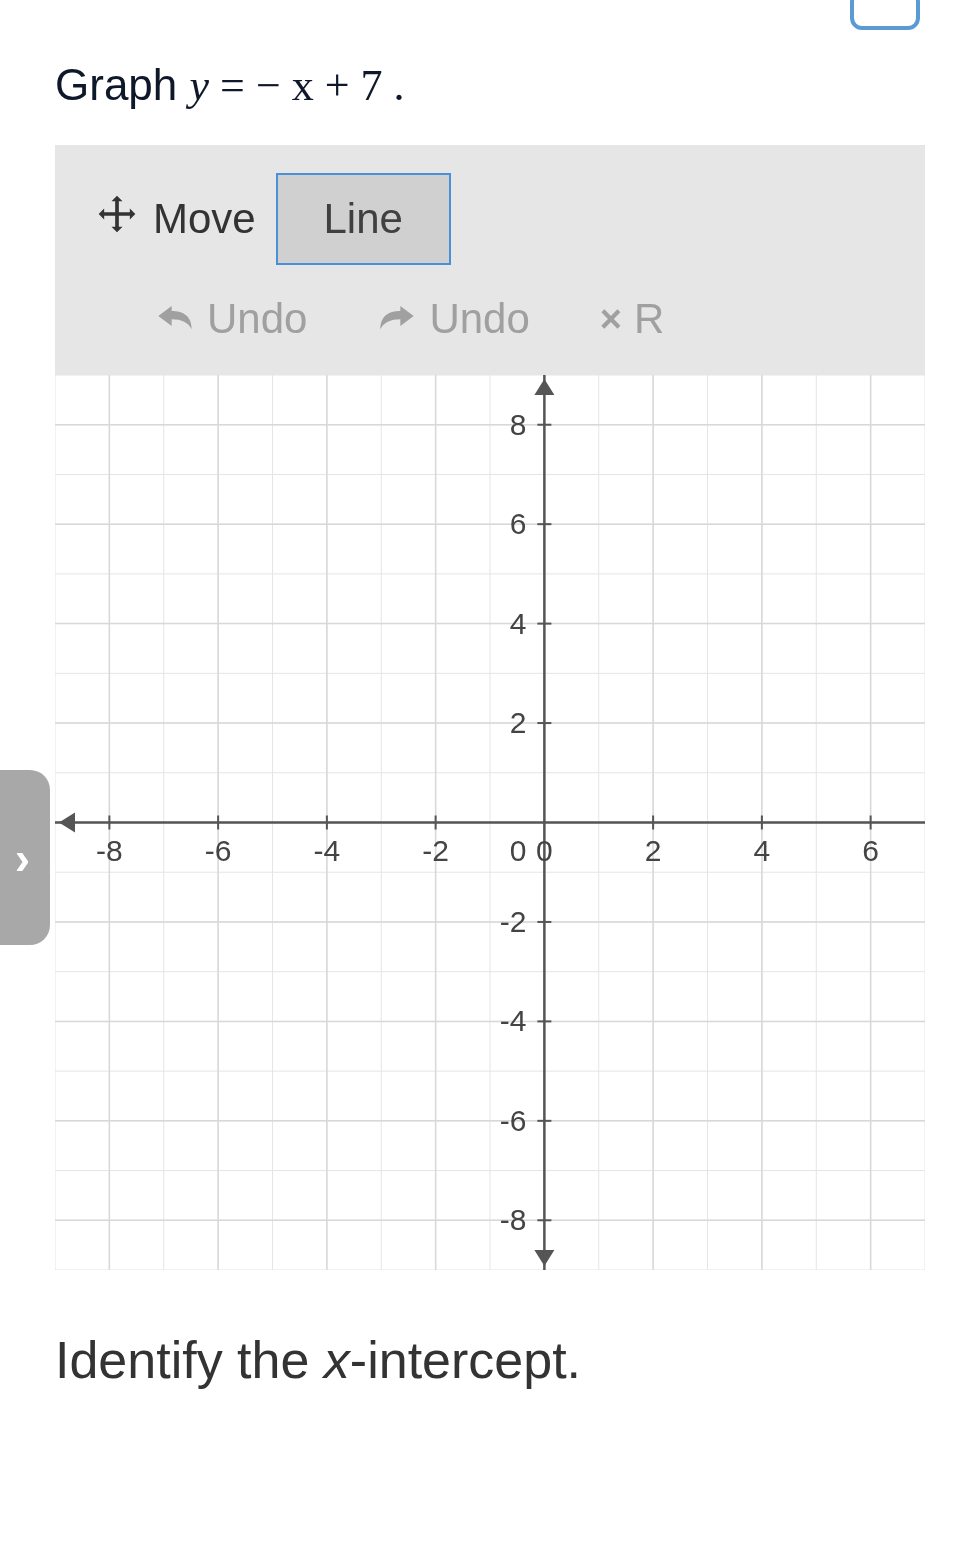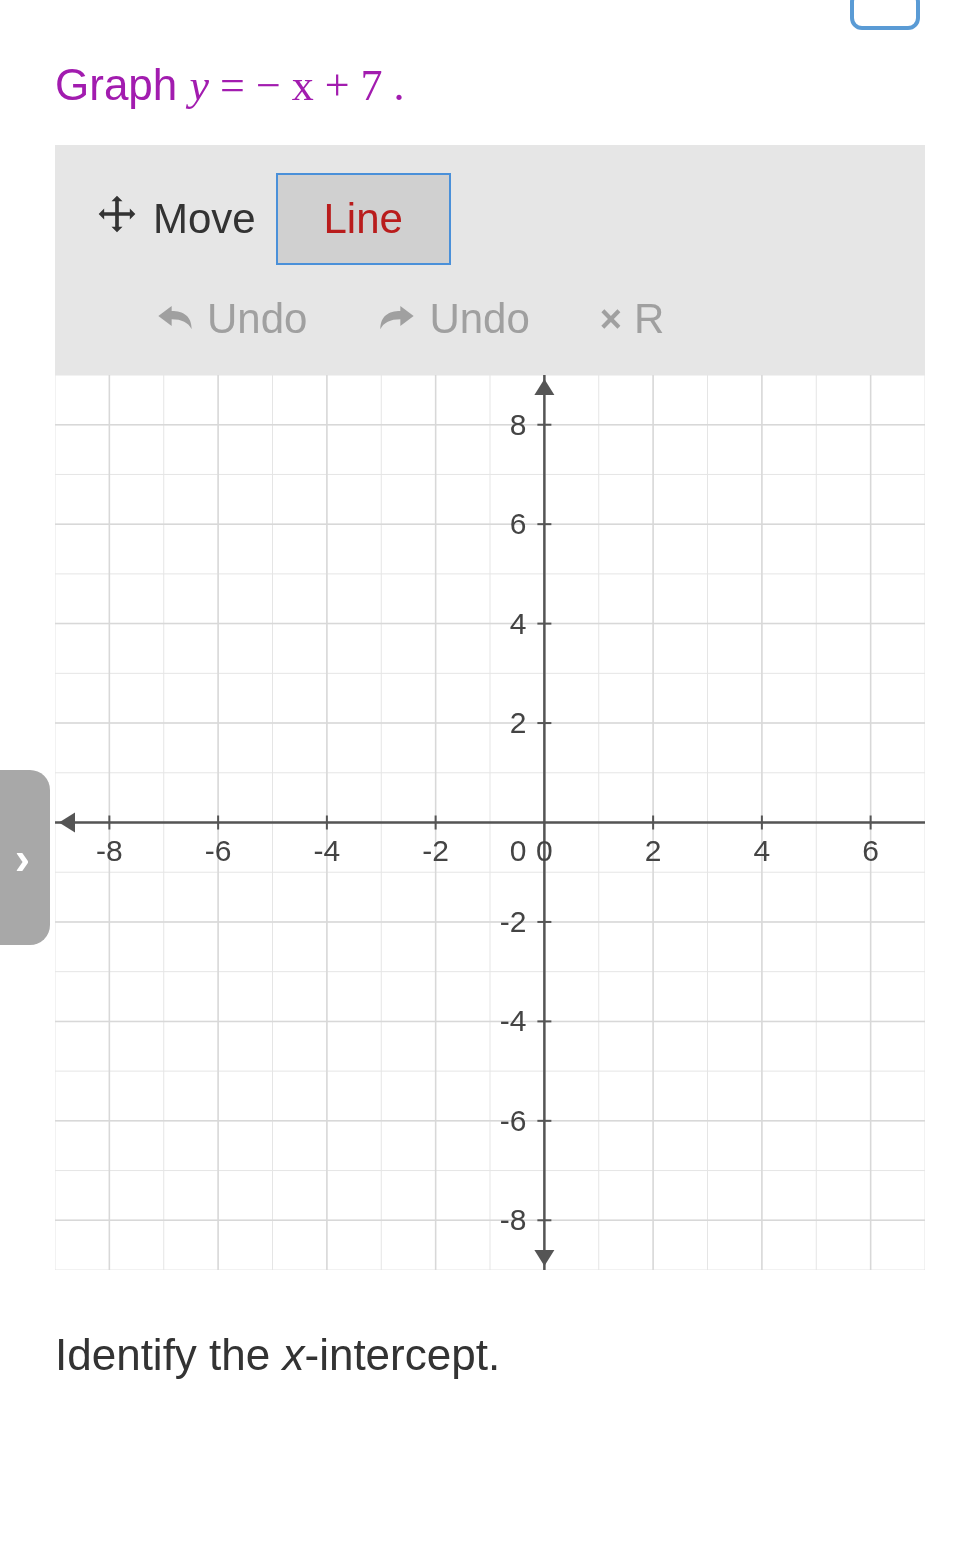--- a/index.html
+++ b/index.html
@@ -20,21 +20,21 @@
     height: 40px;
     border: 4px solid #5a9bd5;
     border-radius: 12px;
     background: #fff;
   }
   .question {
     position: absolute;
     top: 60px;
     left: 55px;
     font-size: 44px;
-    color: #a21caf;
+    color: #0f172a;
   }
   .question .italic { font-style: italic; font-family: "Times New Roman", serif; }
   .question .math { font-family: "Times New Roman", serif; }
   .toolbar-area {
     position: absolute;
     top: 145px;
     left: 55px;
     width: 870px;
     height: 289px;
     background: #e6e6e6;
@@ -56,21 +56,21 @@
   .move-icon svg { width: 44px; height: 44px; }
   .line-btn {
     width: 175px;
     height: 92px;
     background: #d0d0d0;
     border: 2px solid #4a90d9;
     display: flex;
     align-items: center;
     justify-content: center;
     font-size: 42px;
-    color: #b91c1c;
+    color: #404040;
     cursor: pointer;
   }
   .tool-row2 {
     display: flex;
     align-items: center;
     gap: 70px;
     padding: 20px 0 0 100px;
     font-size: 42px;
     color: #a0a0a0;
   }
@@ -104,21 +104,21 @@
     justify-content: center;
     color: #fff;
     font-size: 46px;
     font-weight: bold;
     cursor: pointer;
   }
   .bottom-question {
     position: absolute;
     top: 1330px;
     left: 55px;
-    font-size: 44px;
+    font-size: 52px;
     color: #333;
     text-align: center;
   }
   .bottom-question .italic { font-style: italic; }
 </style>
 </head>
 <body>
 
 <div class="top-right-box"></div>
 

